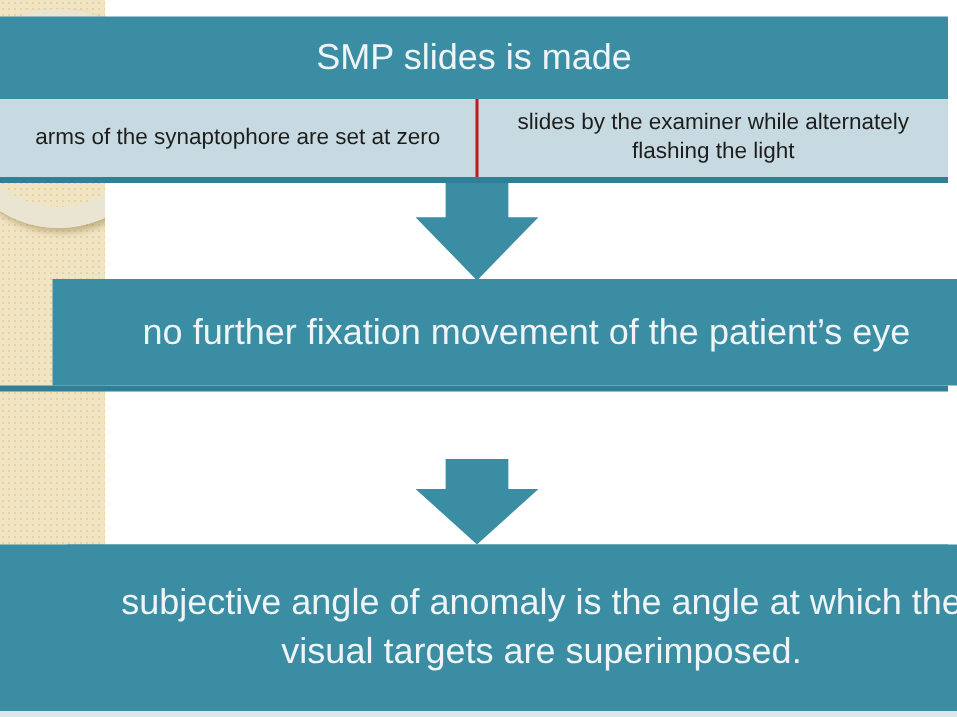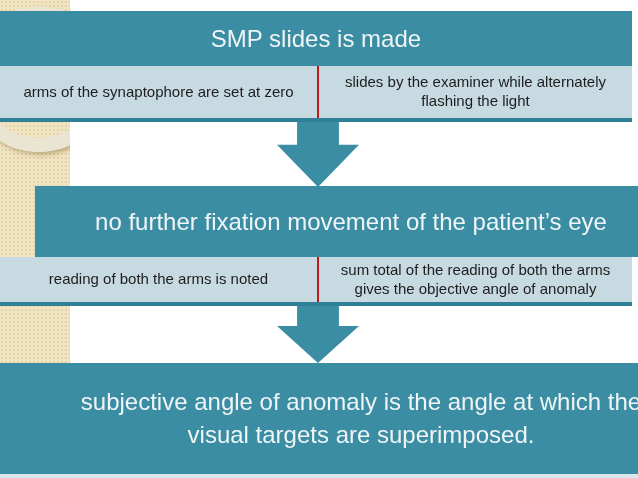--- a/index.html
+++ b/index.html
@@ -120,24 +120,20 @@
     <div class="box-cells">
       <div class="cell c-left">arms of the synaptophore are set at zero</div>
       <div class="cell c-right">slides by the examiner while alternately flashing the light</div>
     </div>
   </section>
 
   <div class="down-arrow" id="arrow1"></div>
 
   <section class="flow-box" id="box2">
     <header class="box-title">no further fixation movement of the patient’s eye</header>
-    <div class="box-cells">
-      <div class="cell c-left">reading of both the arms is noted</div>
-      <div class="cell c-right">sum total of the reading of both the arms gives the objective angle of anomaly</div>
-    </div>
   </section>
 
   <div class="down-arrow" id="arrow2"></div>
 
   <section class="flow-box" id="box3">
     <header class="box-title">subjective angle of anomaly is the angle at which the visual targets are superimposed.</header>
   </section>
 
   <div class="bottom-strip"></div>
 

